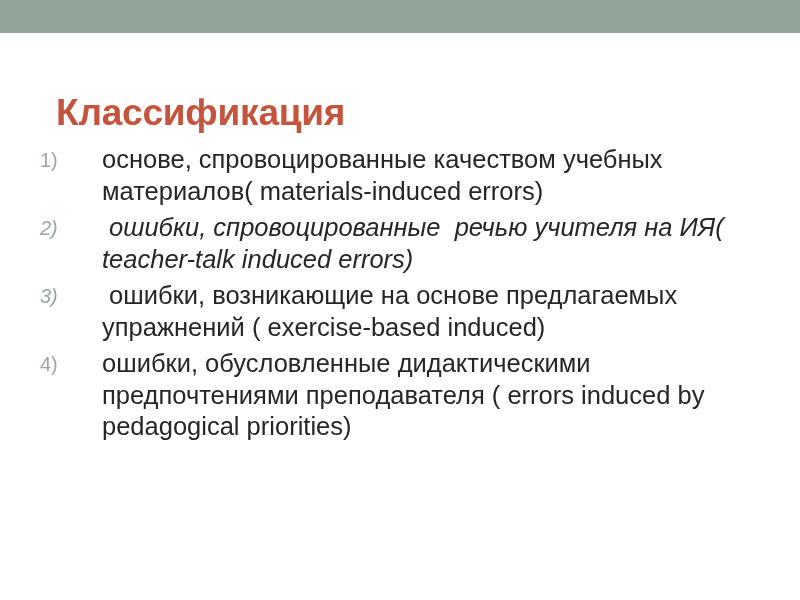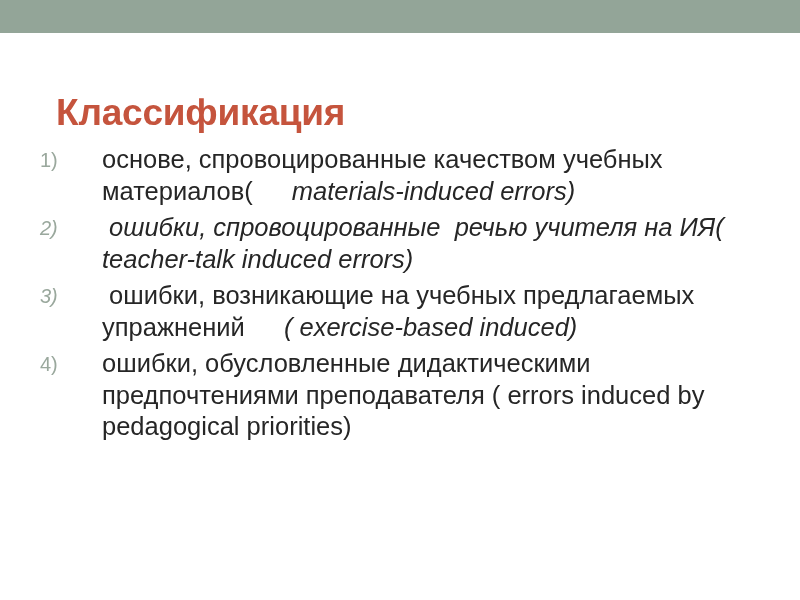--- a/index.html
+++ b/index.html
@@ -71,22 +71,20 @@
   .item-number.it {
     font-style: italic;
   }
   .item-text {
     display: block;
   }
   .item-text.it {
     font-style: italic;
   }
   .em {
-    font-style: italic;
-    margin-left: 32px;
   }
   .nowrap-pad {
     white-space: pre-wrap;
   }
 </style>
 </head>
 <body>
 
 <div class="slide">
 
@@ -101,21 +99,21 @@
       <span class="item-text nowrap-pad"><span>основе, спровоцированные качеством учебных материалов(</span><span class="em"> materials-induced errors)</span></span>
     </li>
 
     <li class="list-item">
       <span class="item-number it">2)</span>
       <span class="item-text it nowrap-pad"><span> ошибки, спровоцированные  речью учителя на ИЯ( teacher-talk induced errors)</span><span class="em"></span></span>
     </li>
 
     <li class="list-item">
       <span class="item-number it">3)</span>
-      <span class="item-text nowrap-pad"><span> ошибки, возникающие на учебных предлагаемых упражнений </span><span class="em">( exercise-based induced)</span></span>
+      <span class="item-text nowrap-pad"><span> ошибки, возникающие на основе предлагаемых упражнений </span><span class="em">( exercise-based induced)</span></span>
     </li>
 
     <li class="list-item">
       <span class="item-number">4)</span>
       <span class="item-text nowrap-pad"><span>ошибки, обусловленные дидактическими предпочтениями преподавателя ( errors induced by pedagogical priorities)</span><span class="em"></span></span>
     </li>
 
   </ol>
 
 </div>

